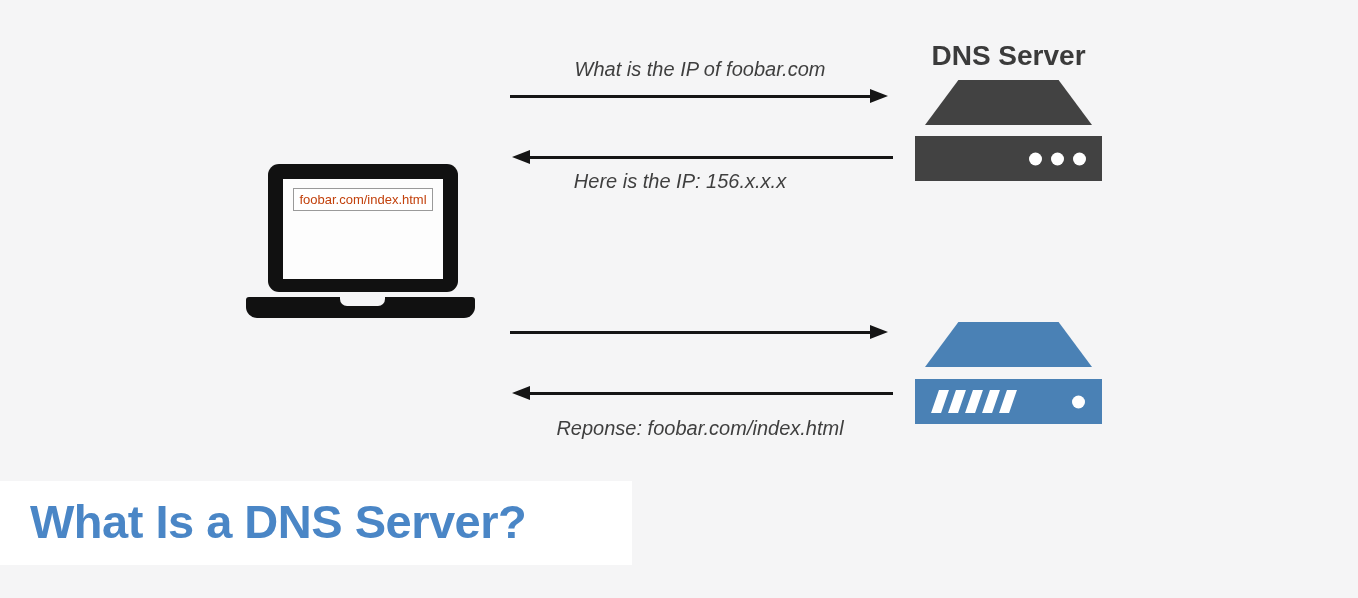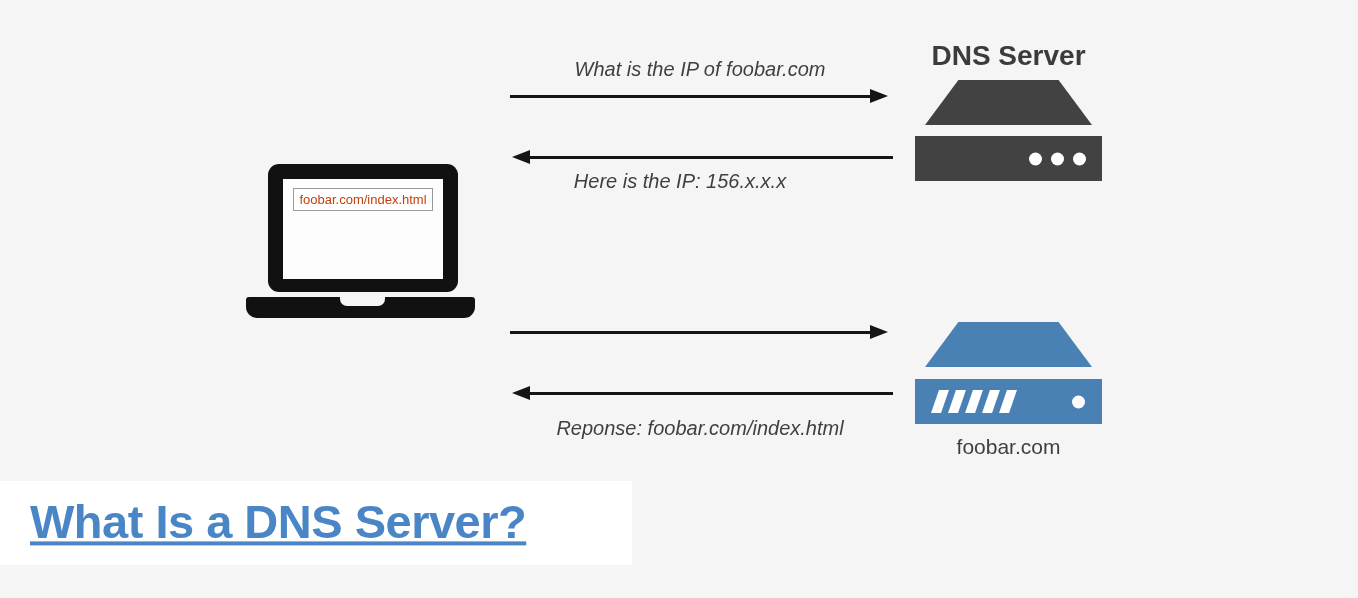--- a/index.html
+++ b/index.html
@@ -57,21 +57,21 @@
   .stripes { position:absolute; left:20px; top:11px; display:flex; gap:7px; }
   .stripe { width:10px; height:23px; background:#fff; transform:skewX(-19deg); }
   .web-dot { position:absolute; right:17px; top:50%; transform:translateY(-50%);
     width:13px; height:13px; border-radius:50%; background:#fff; }
   .domain-label { position:absolute; left:915px; top:435px; width:187px; text-align:center;
     font-size:21px; color:#3f3f3f; white-space:nowrap; }
 
   
   .title-band { position:absolute; left:0; top:481px; width:632px; height:84px; background:#fff; }
   .title-band h1 { position:absolute; left:30px; top:50%; transform:translateY(-52%);
-    font-size:47px; font-weight:bold; color:#4a86c6; letter-spacing:-0.5px; white-space:nowrap;text-decoration:underline; }
+    font-size:47px; font-weight:bold; color:#4a86c6; letter-spacing:-0.5px; white-space:nowrap; }
 </style>
 </head>
 <body>
 
 <div class="canvas">
 
   <div class="laptop-screen">
     <div class="laptop-display">
       <div class="address-bar">foobar.com/index.html</div>
     </div>
@@ -117,19 +117,18 @@
   <div class="server-body body-web">
     <div class="stripes">
       <div class="stripe"></div>
       <div class="stripe"></div>
       <div class="stripe"></div>
       <div class="stripe"></div>
       <div class="stripe"></div>
     </div>
     <div class="web-dot"></div>
   </div>
-  <div class="domain-label">foobar.com</div>
 
   <div class="title-band">
     <h1>What Is a DNS Server?</h1>
   </div>
 
 </div>
 
 </body></html>

